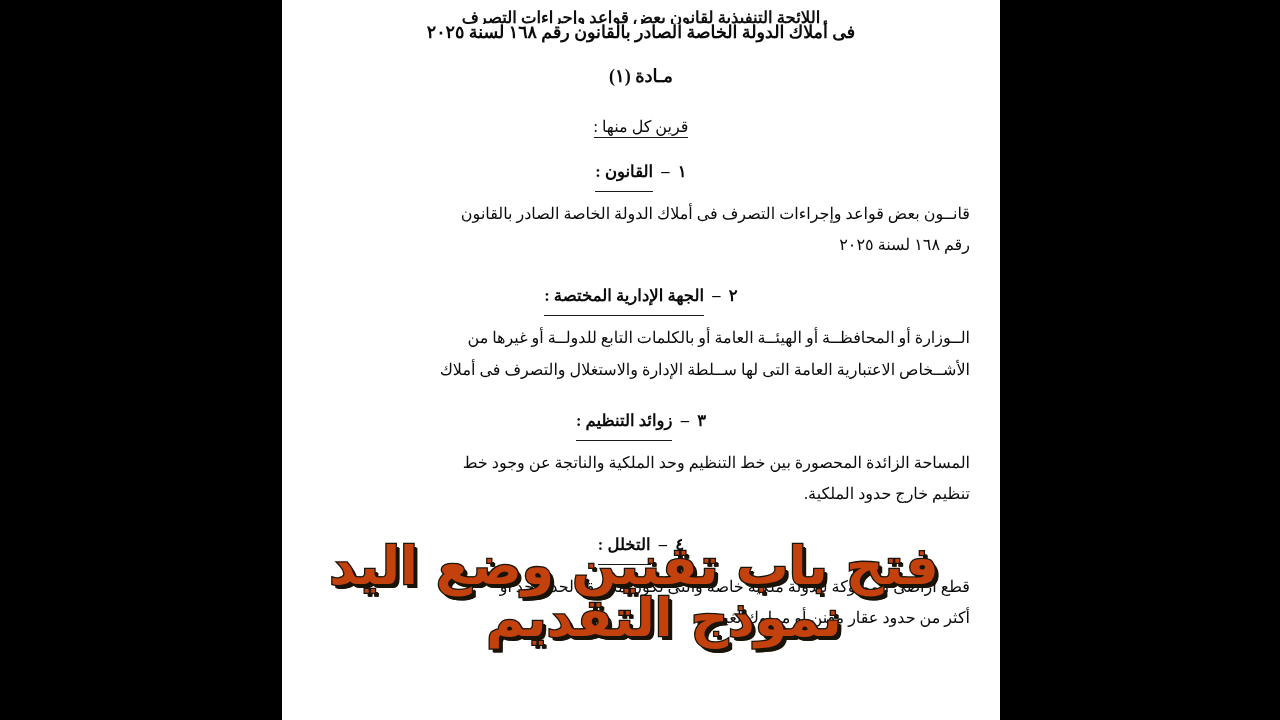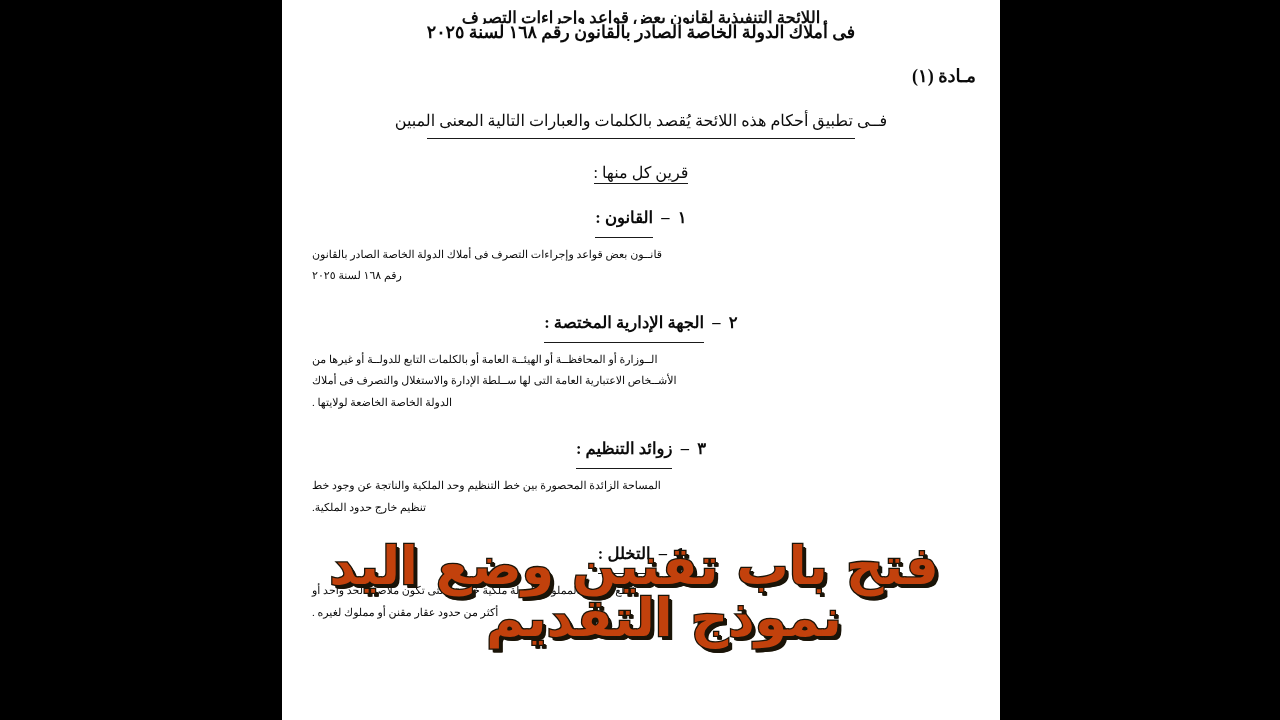--- a/index.html
+++ b/index.html
@@ -73,21 +73,21 @@
     text-align: center;
     margin: 0;
     padding: 0;
   }
 
   .hdr-line2 { margin-top: 22px; }
 
   .article-title {
     font-size: 18px;
     font-weight: 700;
-    text-align: right;
+    text-align: center;
     margin-top: 22px;
     letter-spacing: 1px;
   }
 
   .intro {
     font-size: 16px;
     font-weight: 400;
     text-align: center;
     margin-top: 24px;
     padding-bottom: 3px;
@@ -120,23 +120,23 @@
     font-weight: 700;
     text-align: center;
     margin-top: 26px;
   }
   .term .ul {
     border-bottom: 1.6px solid #1a1a1a;
     padding-bottom: 10px;
   }
 
   .body-par {
-    font-size: 11px;
+    font-size: 16px;
     font-weight: 400;
-    text-align: left;
+    text-align: right;
     margin-top: 16px;
     line-height: 1.95;
     padding: 0 6px;
   }
   .body-par .ln { display: block; }
 
   .term-ob { position: relative; }
 
   
   #overlay {
@@ -189,21 +189,20 @@
 
   <div id="page">
     <div id="page-inner">
 
       <div class="clipped-top">اللائحة التنفيذية لقانون بعض قواعد وإجراءات التصرف</div>
 
       <div class="hdr hdr-line2">فى أملاك الدولة الخاصة الصادر بالقانون رقم ١٦٨ لسنة ٢٠٢٥</div>
 
       <div class="article-title">مـادة (١)</div>
 
-      <div class="intro">فــى تطبيق أحكام هذه اللائحة يُقصد بالكلمات والعبارات التالية المعنى المبين</div>
 
       <div class="cont-line">
         <span class="ul">قرين كل منها :</span>
       </div>
 
       <div class="term">
         <span>١</span>
         <span>&nbsp;–&nbsp;</span>
         <span class="ul">القانون :</span>
       </div>
@@ -213,21 +212,20 @@
       </div>
 
       <div class="term">
         <span>٢</span>
         <span>&nbsp;–&nbsp;</span>
         <span class="ul">الجهة الإدارية المختصة :</span>
       </div>
       <div class="body-par">
         <span class="ln">الــوزارة أو المحافظــة أو الهيئــة العامة أو بالكلمات التابع للدولــة أو غيرها من</span>
         <span class="ln">الأشــخاص الاعتبارية العامة التى لها ســلطة الإدارة والاستغلال والتصرف فى أملاك</span>
-        <span class="ln">الدولة الخاصة الخاضعة لولايتها .</span>
       </div>
 
       <div class="term">
         <span>٣</span>
         <span>&nbsp;–&nbsp;</span>
         <span class="ul">زوائد التنظيم :</span>
       </div>
       <div class="body-par">
         <span class="ln">المساحة الزائدة المحصورة بين خط التنظيم وحد الملكية والناتجة عن وجود خط</span>
         <span class="ln">تنظيم خارج حدود الملكية.</span>

